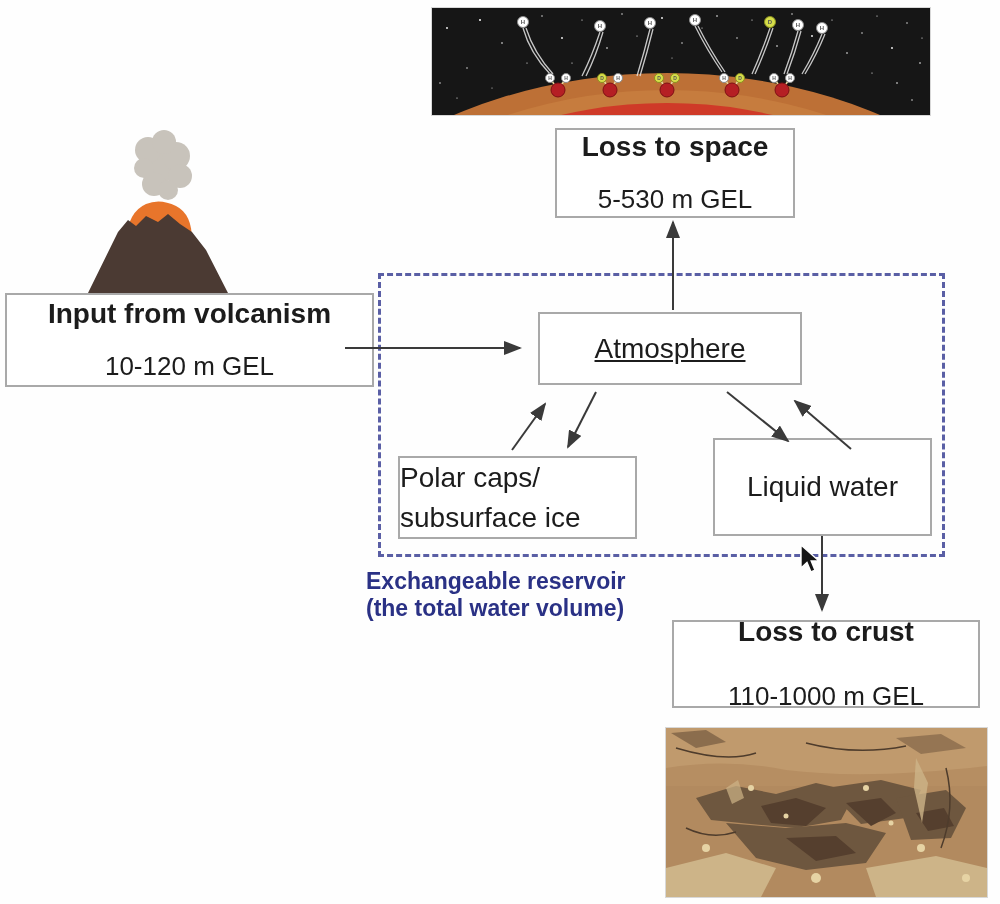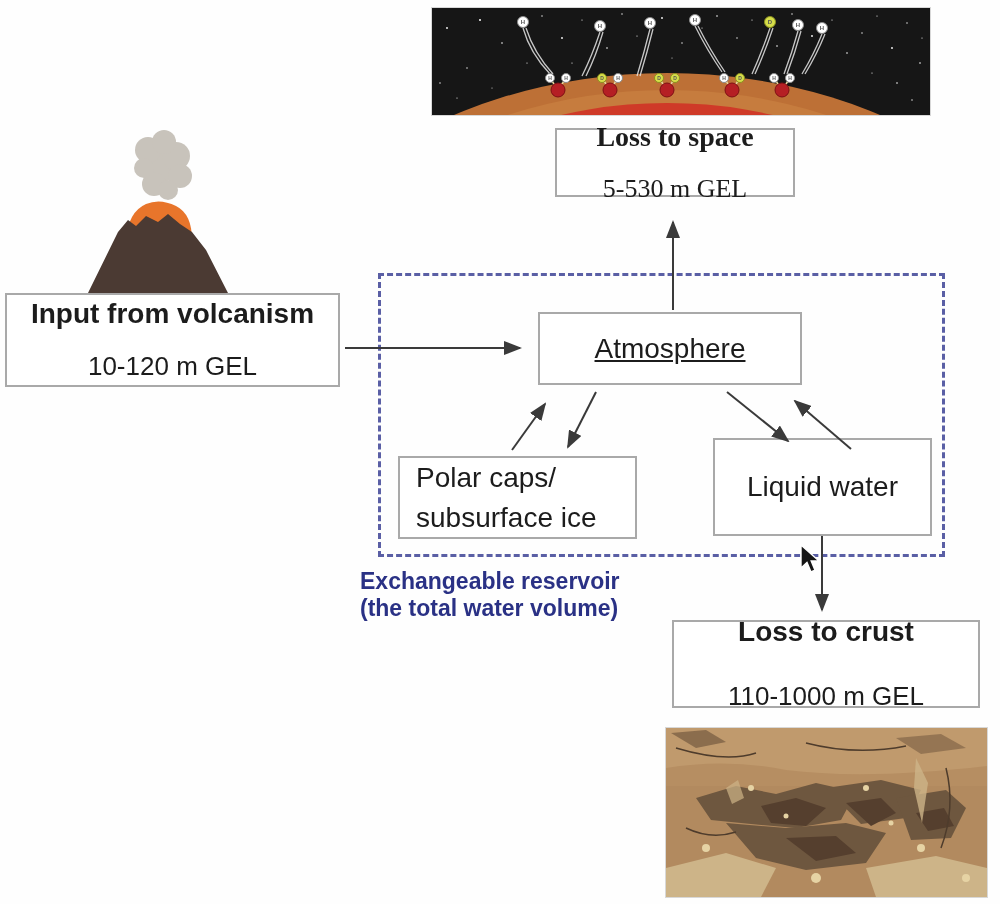--- a/index.html
+++ b/index.html
@@ -12,24 +12,24 @@
     background:#fff;border:2px solid #a9a9a9;box-sizing:border-box;
     display:flex;flex-direction:column;align-items:center;justify-content:center;
     text-align:center;
   }
   .node .title{font-weight:700;font-size:28px;line-height:1.15;}
   .node .value{font-weight:400;font-size:26px;line-height:1.2;margin-top:20px;}
   .node .plain{font-weight:400;font-size:28px;}
   #dashed-rect{
     border:3px dashed #5a5fa5;box-sizing:border-box;background:transparent;
   }
-  #polar-box{align-items:flex-start;padding-left:16px;text-align:left;}
+  #polar-box{align-items:flex-start;text-align:left;}
   #polar-box .plain{line-height:1.4;font-size:28px;}
   #caption{
-    color:#2a3185;font-weight:700;font-size:23px;line-height:1.18;text-align:left;
+    color:#2a3185;font-weight:700;font-size:23px;line-height:1.18;text-align:left;margin-left:6px;
   }
   svg{display:block;}
   .imgframe{outline:1px solid #d8d8d8;}
 </style>
 </head>
 <body>
 
 <div id="canvas">
 
   <svg class="abs imgframe" style="left:432px;top:8px;" width="498" height="107" viewBox="0 0 498 107">
@@ -172,26 +172,26 @@
         <circle cx="76" cy="14" r="12"></circle>
       <circle cx="92" cy="48" r="12"></circle>
         <circle cx="66" cy="56" r="12"></circle>
       <circle cx="80" cy="62" r="10"></circle>
         <circle cx="56" cy="40" r="10"></circle>
     </g>
     <path d="M38,112 Q40,84 58,76 Q72,70 88,78 Q104,86 104,112 Z" fill="#e8752b"></path>
     <path d="M0,165 L30,104 L40,92 L48,98 L58,88 L70,94 L80,86 L92,96 L104,104 L118,122 L140,165 Z" fill="#4b3a33"></path>
   </svg>
 
-  <div class="abs node" id="input-box" style="left:5px;top:293px;width:335px;height:94px;">
+  <div class="abs node" id="input-box" style="left:5px;top:293px;width:369px;height:94px;">
     <div class="title">Input from volcanism</div>
     <div class="value">10-120 m GEL</div>
   </div>
 
-  <div class="abs node" id="loss-space-box" style="left:555px;top:128px;width:240px;height:69px;font-family:Liberation Serif, serif;">
+  <div class="abs node" id="loss-space-box" style="left:555px;top:128px;width:240px;height:90px;">
     <div class="title">Loss to space</div>
     <div class="value">5-530 m GEL</div>
   </div>
 
   <div class="abs" id="dashed-rect" style="left:378px;top:273px;width:567px;height:284px;"></div>
 
   <div class="abs node" id="atmosphere-box" style="left:538px;top:312px;width:264px;height:73px;text-decoration:underline;">
     <div class="plain">Atmosphere</div>
   </div>
 

